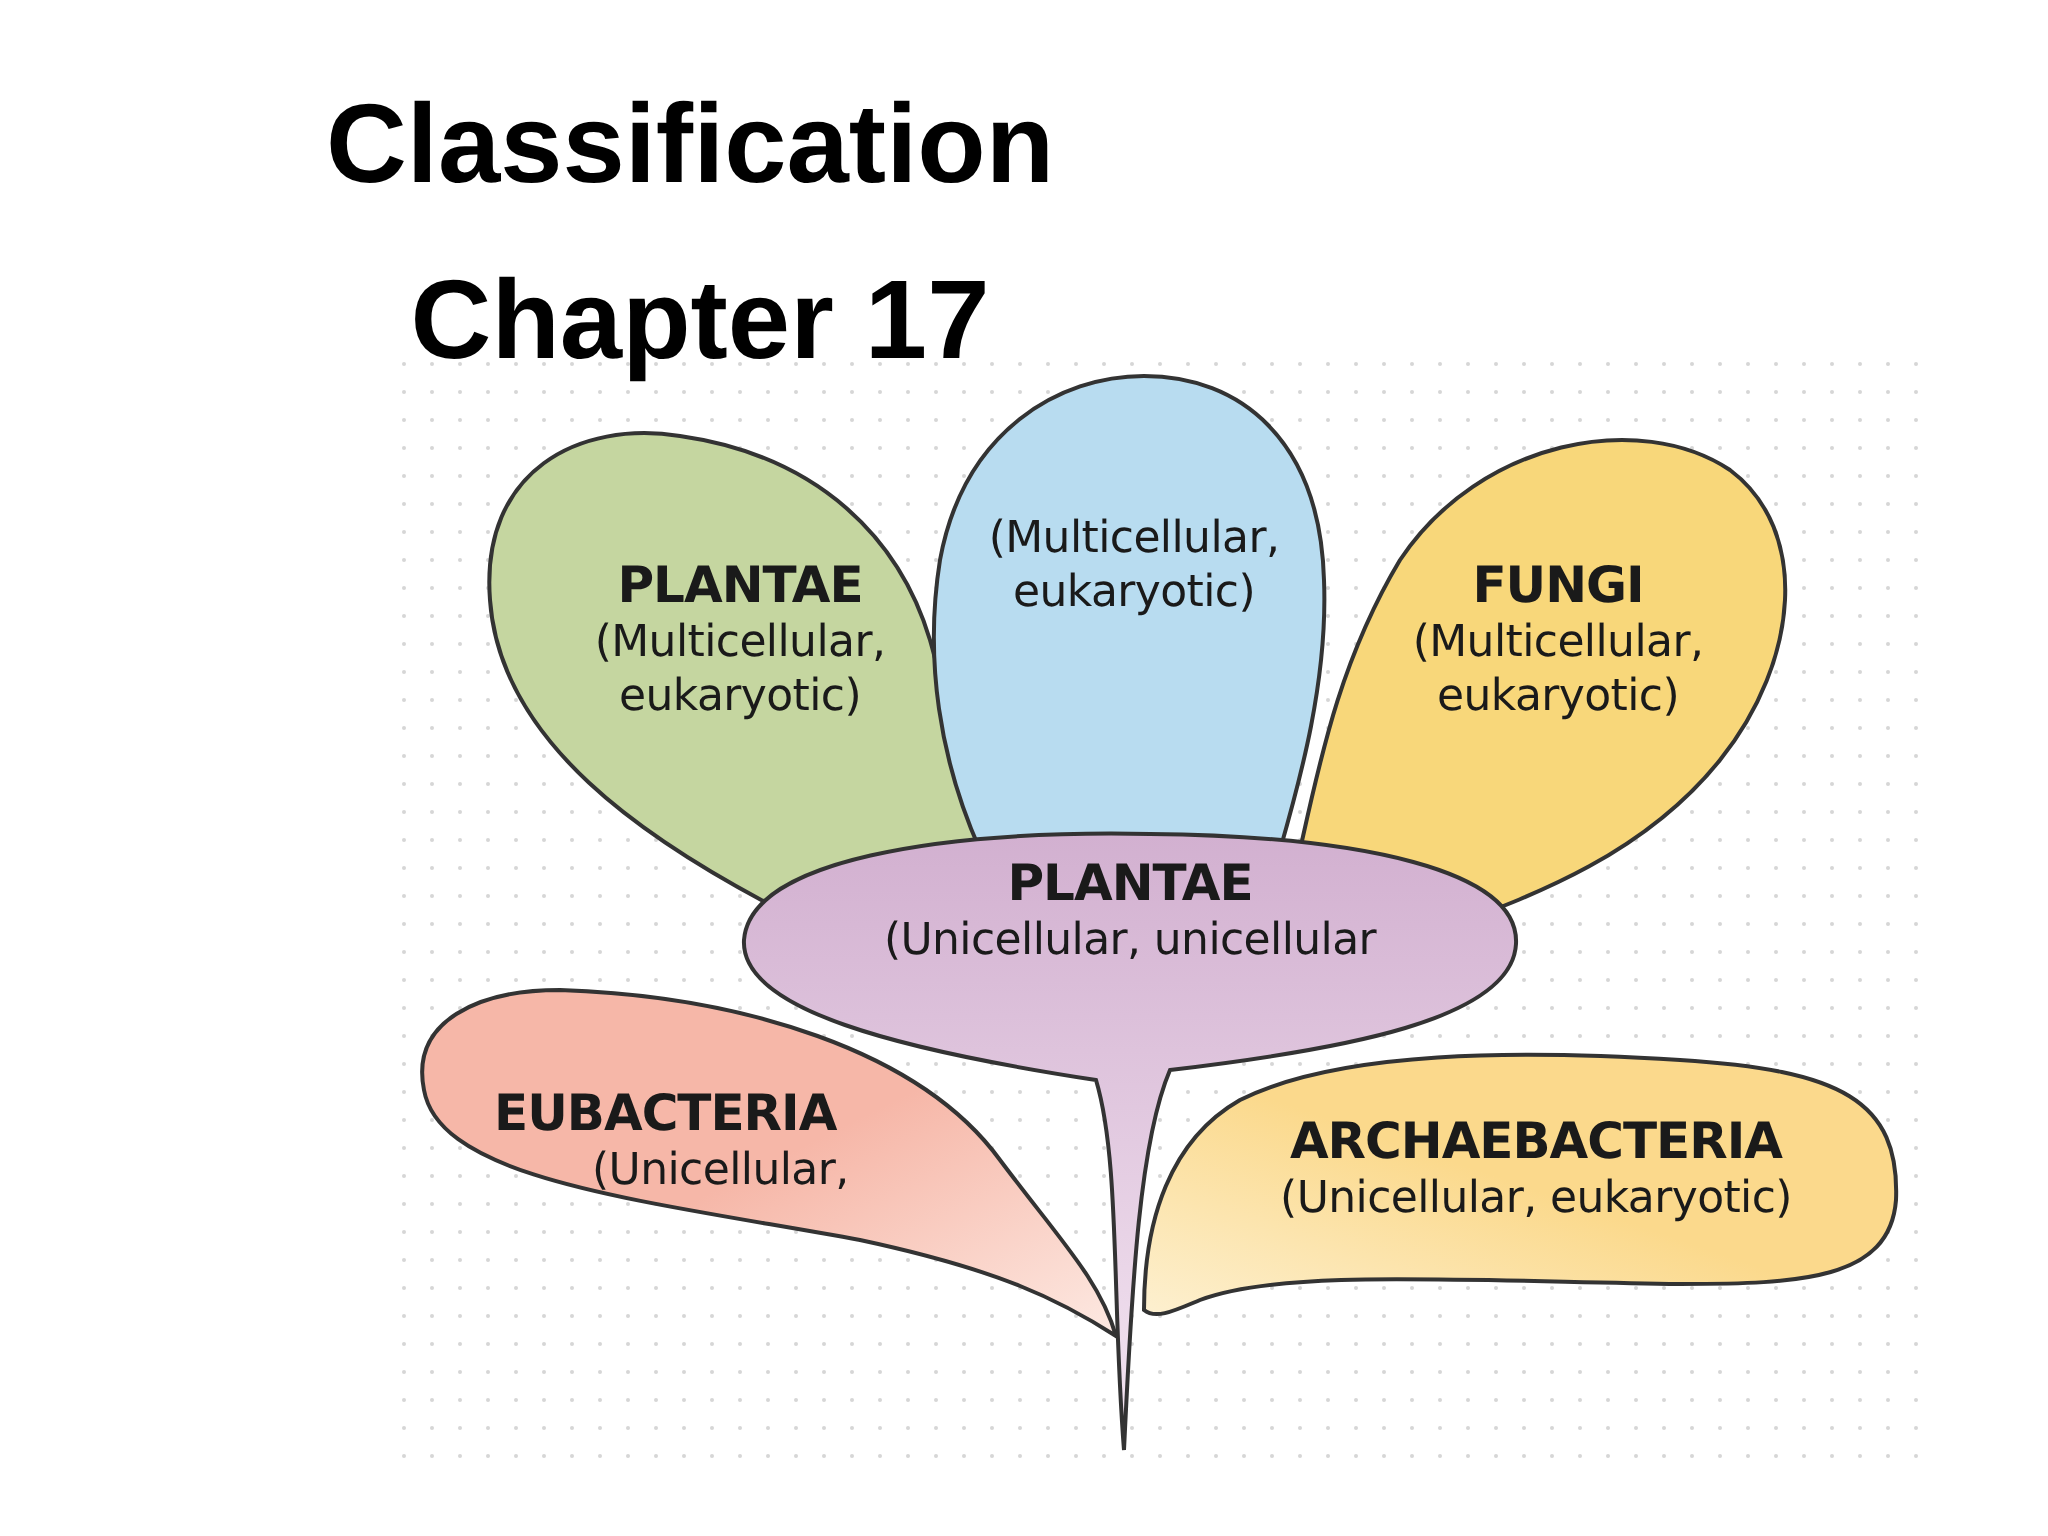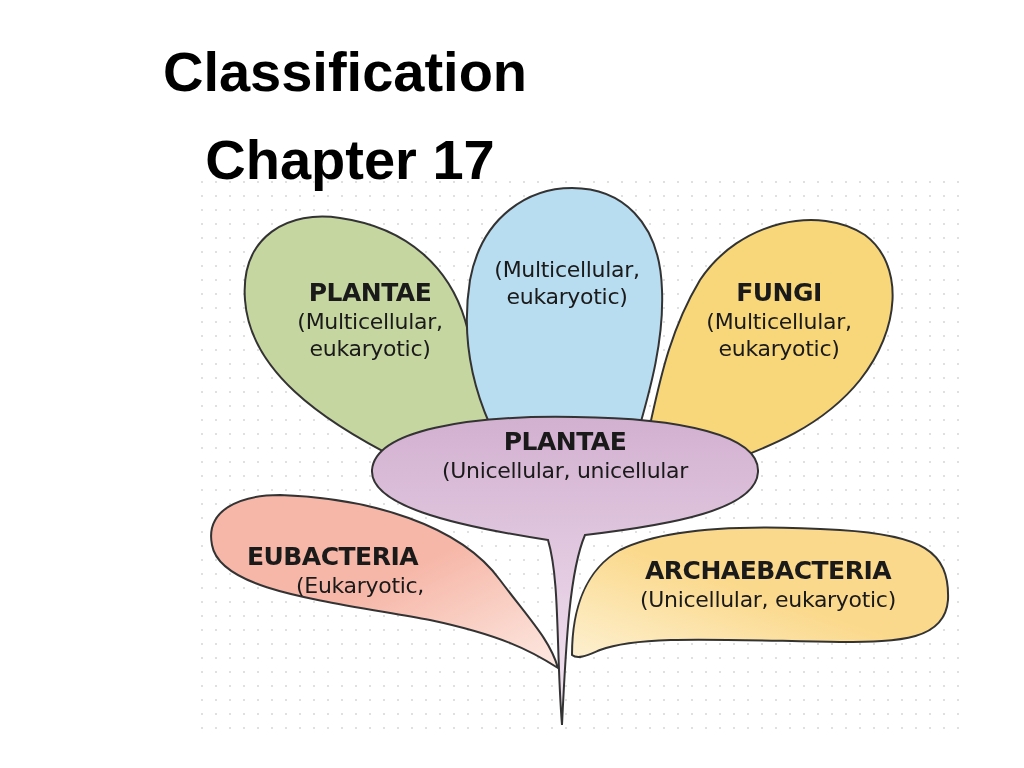--- a/index.html
+++ b/index.html
@@ -70,20 +70,20 @@
     <div class="s">eukaryotic)</div>
   </div>
 
   <div class="lbl" style="left:190px;top:247px;width:350px;">
     <div class="h">PLANTAE</div>
     <div class="s">(Unicellular, unicellular</div>
   </div>
 
   <div class="lbl" style="left:25px;top:362px;text-align:center;margin-left:16px;">
     <div class="h">EUBACTERIA</div>
-    <div class="s" style="padding-left:55px;">(Eukaryotic,</div>
+    <div class="s" style="padding-left:55px;">(Unicellular,</div>
   </div>
 
   <div class="lbl" style="left:388px;top:376px;width:360px;">
     <div class="h">ARCHAEBACTERIA</div>
     <div class="s">(Unicellular, eukaryotic)</div>
   </div>
 </div>
 
 </body></html>

